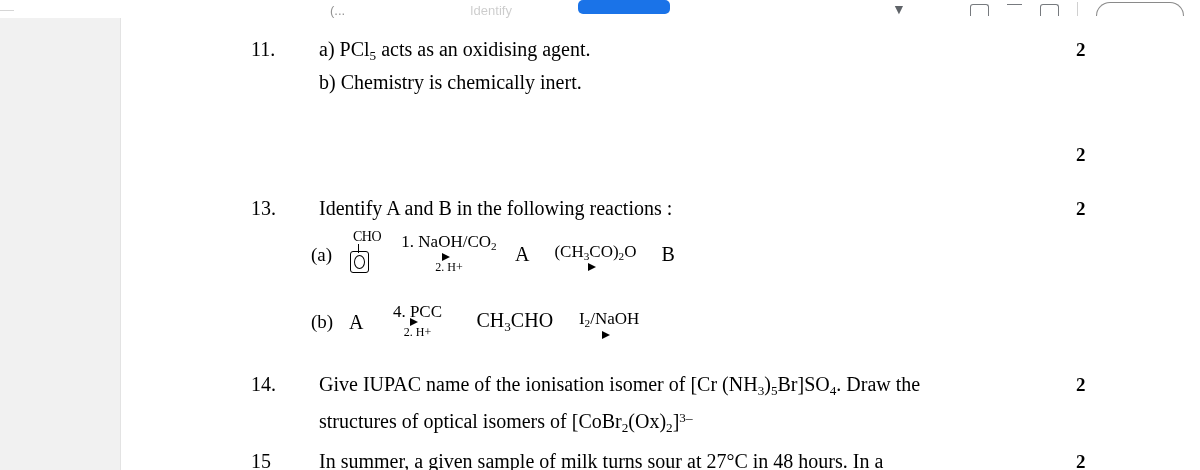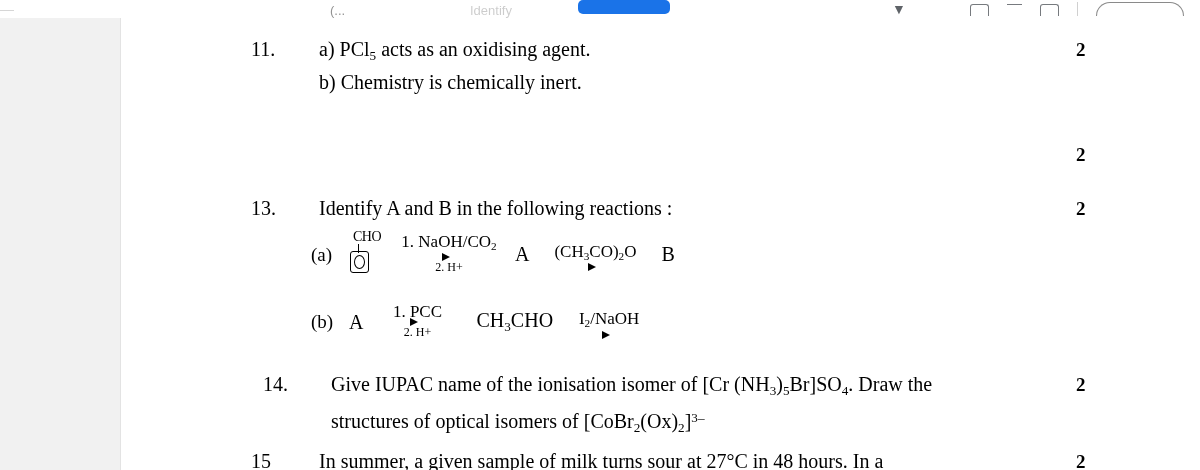--- a/index.html
+++ b/index.html
@@ -330,34 +330,34 @@
         </span>
         <span class="species">B</span>
       </div>
     </div>
 
     <div class="scheme" style="position:absolute; top: 278px; left: 190px;">
       <div class="scheme-line">
         <span class="label-paren">(b)</span>
         <span class="species">A</span>
         <span class="arrow-block" style="min-width:96px;">
-          <span class="above">1. PCC</span>
+          <span class="above">4. PCC</span>
           <span class="arrow-line"></span>
           <span class="below">2.  H+</span>
         </span>
         <span class="species">&nbsp;CH<sub>3</sub>CHO</span>
         <span class="arrow-block no-below" style="min-width:100px;">
           <span class="above">I<sub>2</sub>/NaOH</span>
           <span class="arrow-line"></span>
           <span class="below">&nbsp;</span>
         </span>
       </div>
     </div>
 
-    <div class="qrow" style="top: 353px; padding-left: 12px;">
+    <div class="qrow" style="top: 353px;">
       <div class="qnum">14.</div>
       <div class="qbody">
         <div>Give IUPAC name of the ionisation isomer of [Cr (NH<sub>3</sub>)<sub>5</sub>Br]SO<sub>4</sub>. Draw the</div>
         <div>structures of optical isomers of [CoBr<sub>2</sub>(Ox)<sub>2</sub>]<sup>3–</sup></div>
       </div>
     </div>
     <div class="marks" style="top: 353px;">2</div>
 
     <div class="qrow" id="cut-row" style="top: 430px;">
       <div class="qnum">15</div>

